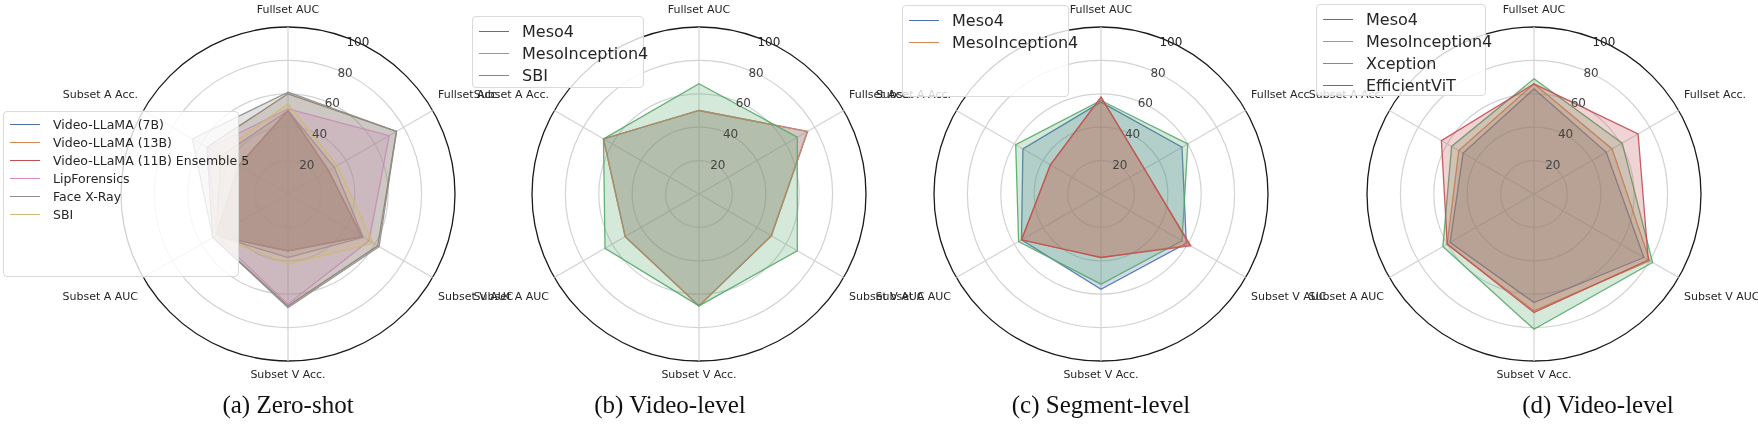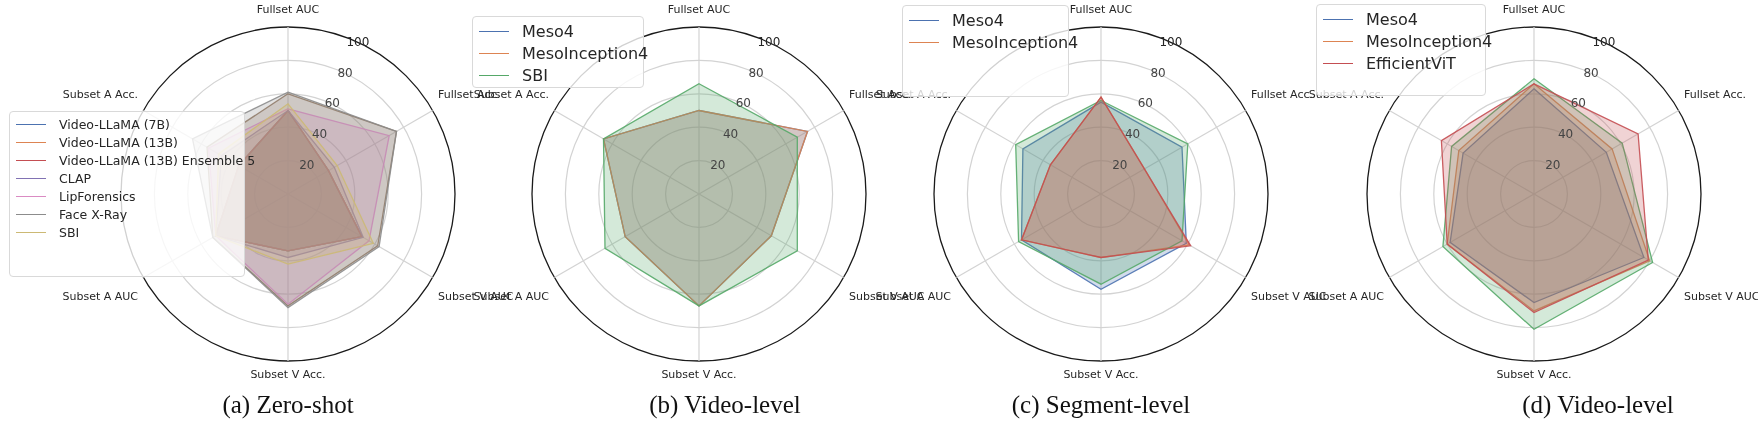--- a/index.html
+++ b/index.html
@@ -138,41 +138,37 @@
         <text x="1534" y="13" font-size="11" fill="#262626" text-anchor="middle">Fullset AUC</text>
         <text x="1684" y="98" font-size="11" fill="#262626" text-anchor="start">Fullset Acc.</text>
         <text x="1684" y="300" font-size="11" fill="#262626" text-anchor="start">Subset V AUC</text>
         <text x="1534" y="378" font-size="11" fill="#262626" text-anchor="middle">Subset V Acc.</text>
         <text x="1384" y="300" font-size="11" fill="#262626" text-anchor="end">Subset A AUC</text>
         <text x="1384" y="98" font-size="11" fill="#262626" text-anchor="end">Subset A Acc.</text>
       </g>
     </svg>
 
   <div class="caption" style="left:288px">(a) Zero-shot</div>
-  <div class="caption" style="left:725px">(b) Video-level</div>
+  <div class="caption" style="left:670px">(b) Video-level</div>
   <div class="caption" style="left:1101px">(c) Segment-level</div>
   <div class="caption" style="left:1598px">(d) Video-level</div>
 
   <div id="legends">
-      <div class="legend small" style="left: 9px; top: 111px; width: 236px; height: 166px;">
+      <div class="legend small" style="left: 3px; top: 111px; width: 236px; height: 166px;">
         <div class="legend-row">
           <span class="legend-swatch" style="border-top-color: rgb(76, 114, 176);"></span>
           <span>Video-LLaMA (7B)</span>
         </div>
         <div class="legend-row">
           <span class="legend-swatch" style="border-top-color: rgb(221, 132, 82);"></span>
           <span>Video-LLaMA (13B)</span>
         </div>
         <div class="legend-row">
           <span class="legend-swatch" style="border-top-color: rgb(196, 78, 82);"></span>
-          <span>Video-LLaMA (13B) Ensemble 5</span>
-        </div>
-        <div class="legend-row">
-          <span class="legend-swatch" style="border-top-color: rgb(129, 114, 179);"></span>
-          <span>CLAP</span>
+          <span>Video-LLaMA (11B) Ensemble 5</span>
         </div>
         <div class="legend-row">
           <span class="legend-swatch" style="border-top-color: rgb(218, 139, 195);"></span>
           <span>LipForensics</span>
         </div>
         <div class="legend-row">
           <span class="legend-swatch" style="border-top-color: rgb(140, 140, 140);"></span>
           <span>Face X-Ray</span>
         </div>
         <div class="legend-row">
@@ -207,18 +203,22 @@
       <div class="legend big" style="left: 1316px; top: 4px; width: 170px; height: 92px;">
         <div class="legend-row">
           <span class="legend-swatch" style="border-top-color: rgb(76, 114, 176);"></span>
           <span>Meso4</span>
         </div>
         <div class="legend-row">
           <span class="legend-swatch" style="border-top-color: rgb(221, 132, 82);"></span>
           <span>MesoInception4</span>
         </div>
         <div class="legend-row">
+          <span class="legend-swatch" style="border-top-color: rgb(85, 168, 104);"></span>
+          <span>Xception</span>
+        </div>
+        <div class="legend-row">
           <span class="legend-swatch" style="border-top-color: rgb(196, 78, 82);"></span>
           <span>EfficientViT</span>
         </div>
       </div>
     </div>
 </div>
 
 </body></html>

